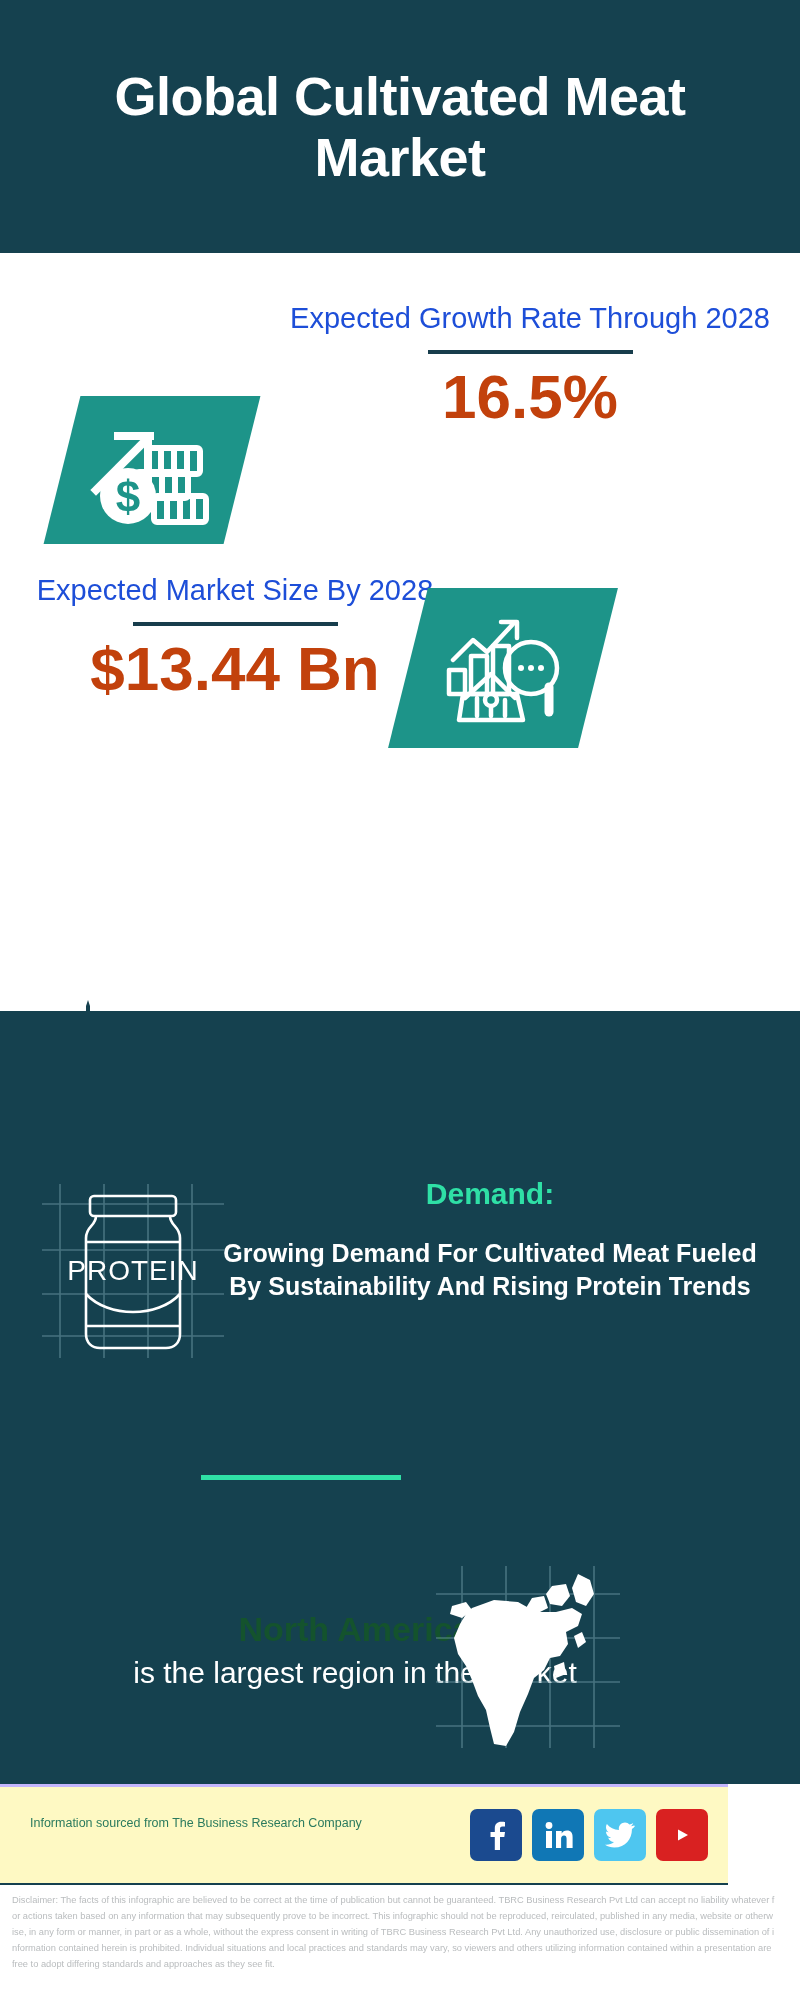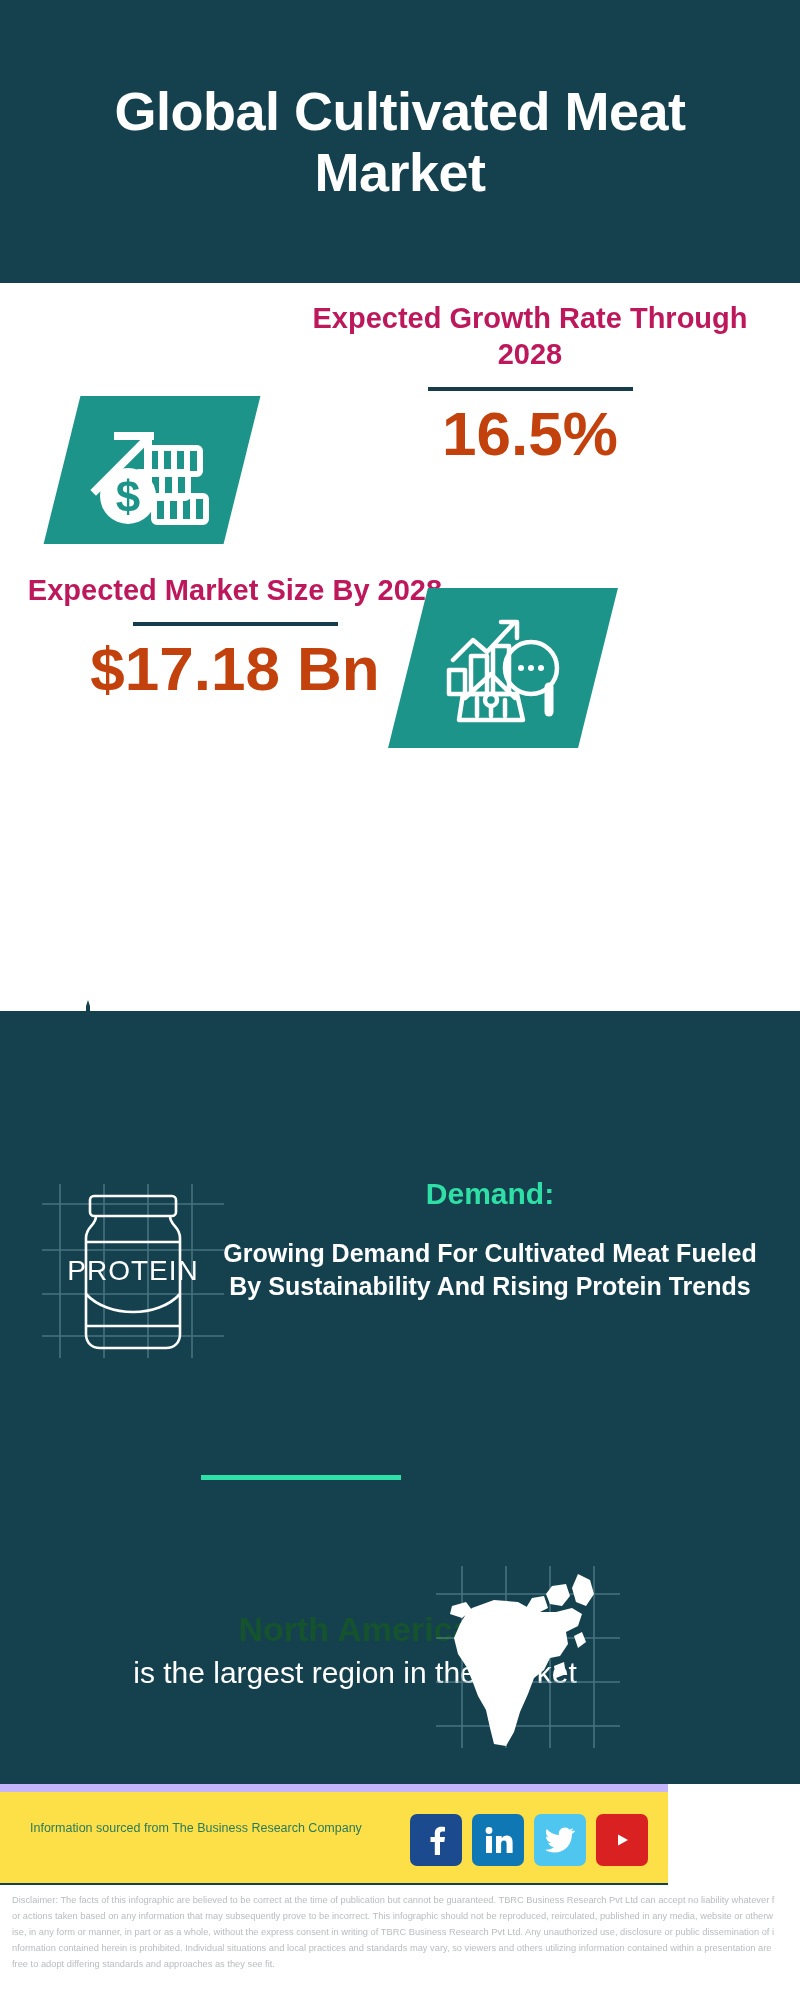--- a/index.html
+++ b/index.html
@@ -7,21 +7,21 @@
   body {
     font-family:"Liberation Sans", sans-serif;
     background:#ffffff;
     position:relative;
     overflow:hidden;
   }
   .page { width:800px; height:2000px; position:relative; }
 
   
   .header {
-    position:absolute; left:0; top:0; width:800px; height:283px;
+    position:absolute; left:0; top:0; width:800px; height:253px;
     background:#15414f;
     display:flex; align-items:center; justify-content:center;
   }
   .header-title {
     color:#ffffff;
     font-size:54px;
     font-weight:bold;
     line-height:1.12;
     text-align:center;
     letter-spacing:-0.5px;
@@ -42,23 +42,23 @@
     display:flex; align-items:center; justify-content:center;
   }
   .para > svg { transform:skewX(14deg); }
 
   .badge-growth { left:62px; top:396px; width:180px; height:148px; }
   .badge-size   { left:408px; top:588px; width:190px; height:160px; }
 
   
   .stat-block { position:absolute; }
   .stat-label {
-    color:#be185d;
+    color:#1d4ed8;
     font-size:29px;
-    font-weight:bold;
+    font-weight:normal;
     line-height:1.25;
     text-align:center;
   }
   .stat-rule {
     height:4px; background:#173d4c; margin:14px auto 10px auto;
   }
   .stat-value {
     color:#c2410c;
     font-size:62px;
     font-weight:bold;
@@ -96,23 +96,23 @@
   }
 
   
   .region-text { position:absolute; left:55px; top:1573px; width:600px; text-align:center; }
   .region-name { color:#14532d; font-size:34px; font-weight:bold; line-height:1.2;margin-top:36px; }
   .region-desc { color:#ffffff; font-size:30px; line-height:1.28; margin-top:4px; }
   .region-map { position:absolute; left:432px; top:1562px; width:192px; height:190px; }
 
   
   .footer {
-    position:absolute; left:0; top:1784px; width:668px; height:101px;
-    background:#fde047;
-    border-top:8px solid #c4b5fd;
+    position:absolute; left:0; top:1784px; width:728px; height:101px;
+    background:#fef9c3;
+    border-top:3px solid #c4b5fd;
     border-bottom:2px solid #15414f;
   }
   .footer-text { position:absolute; left:30px; top:26px; }
   .footer-line { color:#2a7a5e; font-size:12.5px; line-height:1.75; }
   .socials { position:absolute; right:20px; top:22px; display:flex; gap:10px; }
   .soc { width:52px; height:52px; border-radius:7px; display:flex; align-items:center; justify-content:center; }
   .soc-fb { background:#1b4a8f; }
   .soc-li { background:#1077b5; }
   .soc-tw { background:#4ec6f0; }
   .soc-yt { background:#d92121; }
@@ -161,21 +161,21 @@
 
   <div class="stat-block growth-block">
     <div class="stat-label">Expected Growth Rate Through 2028</div>
     <div class="stat-rule"></div>
     <div class="stat-value">16.5%</div>
   </div>
 
   <div class="stat-block size-block">
     <div class="stat-label">Expected Market Size By 2028</div>
     <div class="stat-rule"></div>
-    <div class="stat-value">$17.18 Bn</div>
+    <div class="stat-value">$13.44 Bn</div>
   </div>
 
   <div class="para badge-size">
     <svg width="128" height="120" viewBox="0 0 128 120">
       <g fill="none" stroke="#ffffff" stroke-width="4.5" stroke-linecap="round" stroke-linejoin="round">
         <path d="M14 52 L34 32 L48 44 L74 16"></path>
         <path d="M62 14 L78 14 L78 30"></path>
         <rect x="10" y="62" width="16" height="24"></rect>
         <rect x="32" y="48" width="16" height="38"></rect>
         <rect x="54" y="38" width="16" height="48"></rect>

